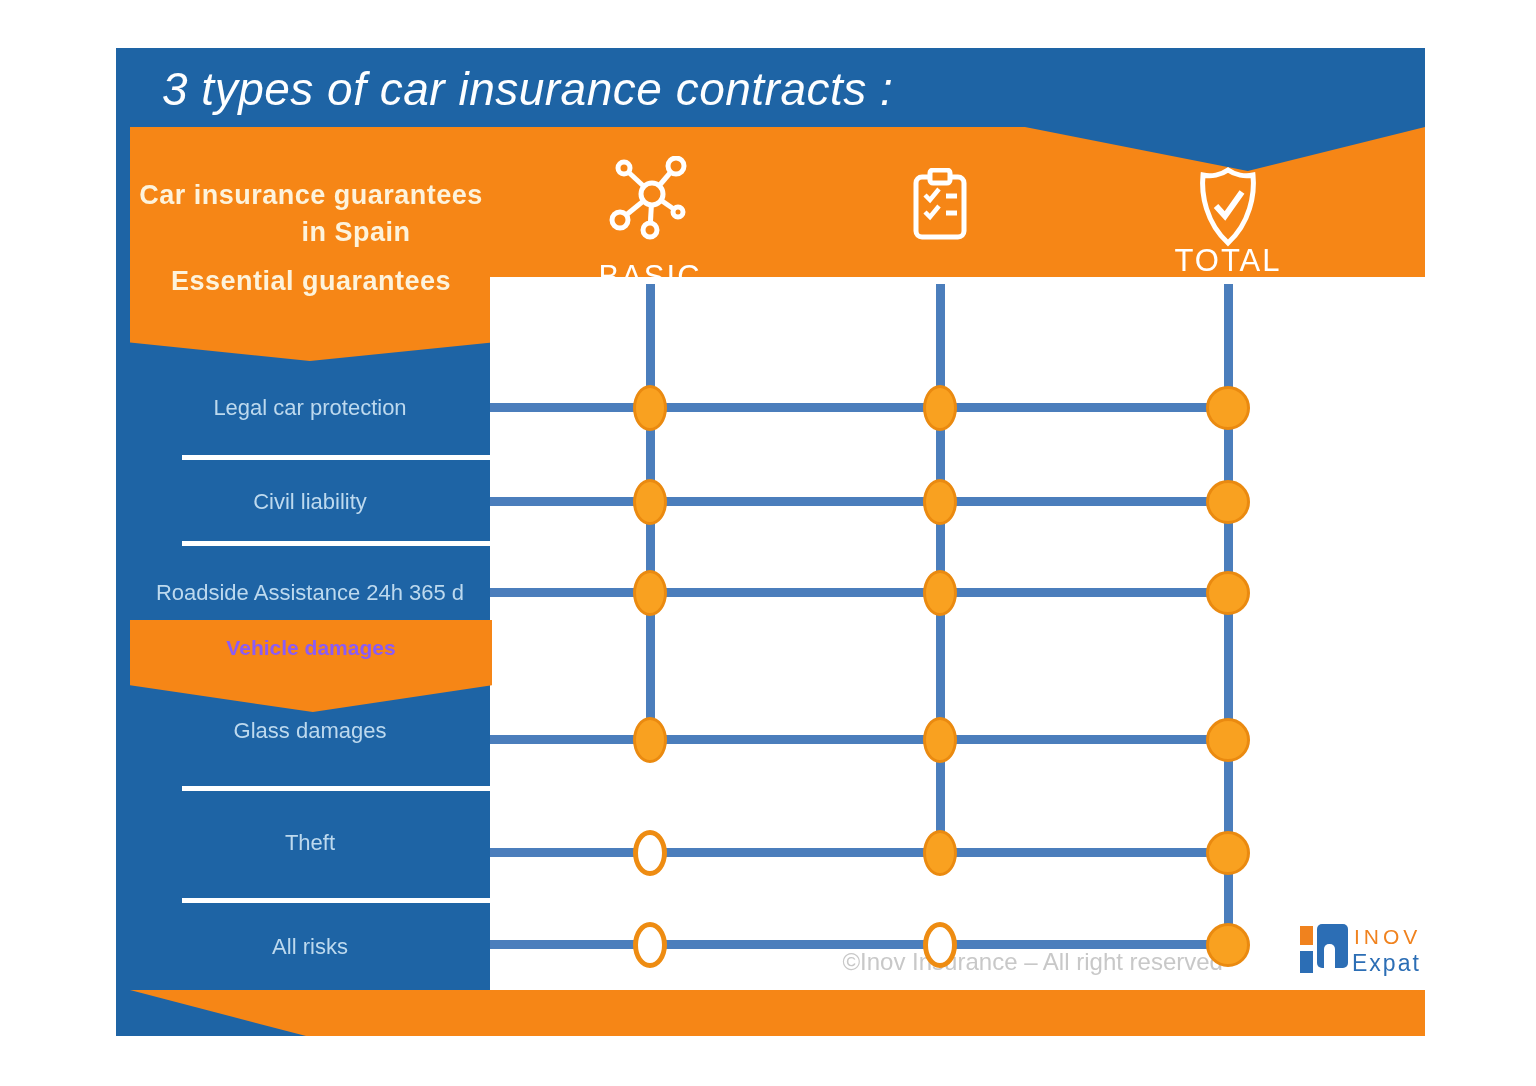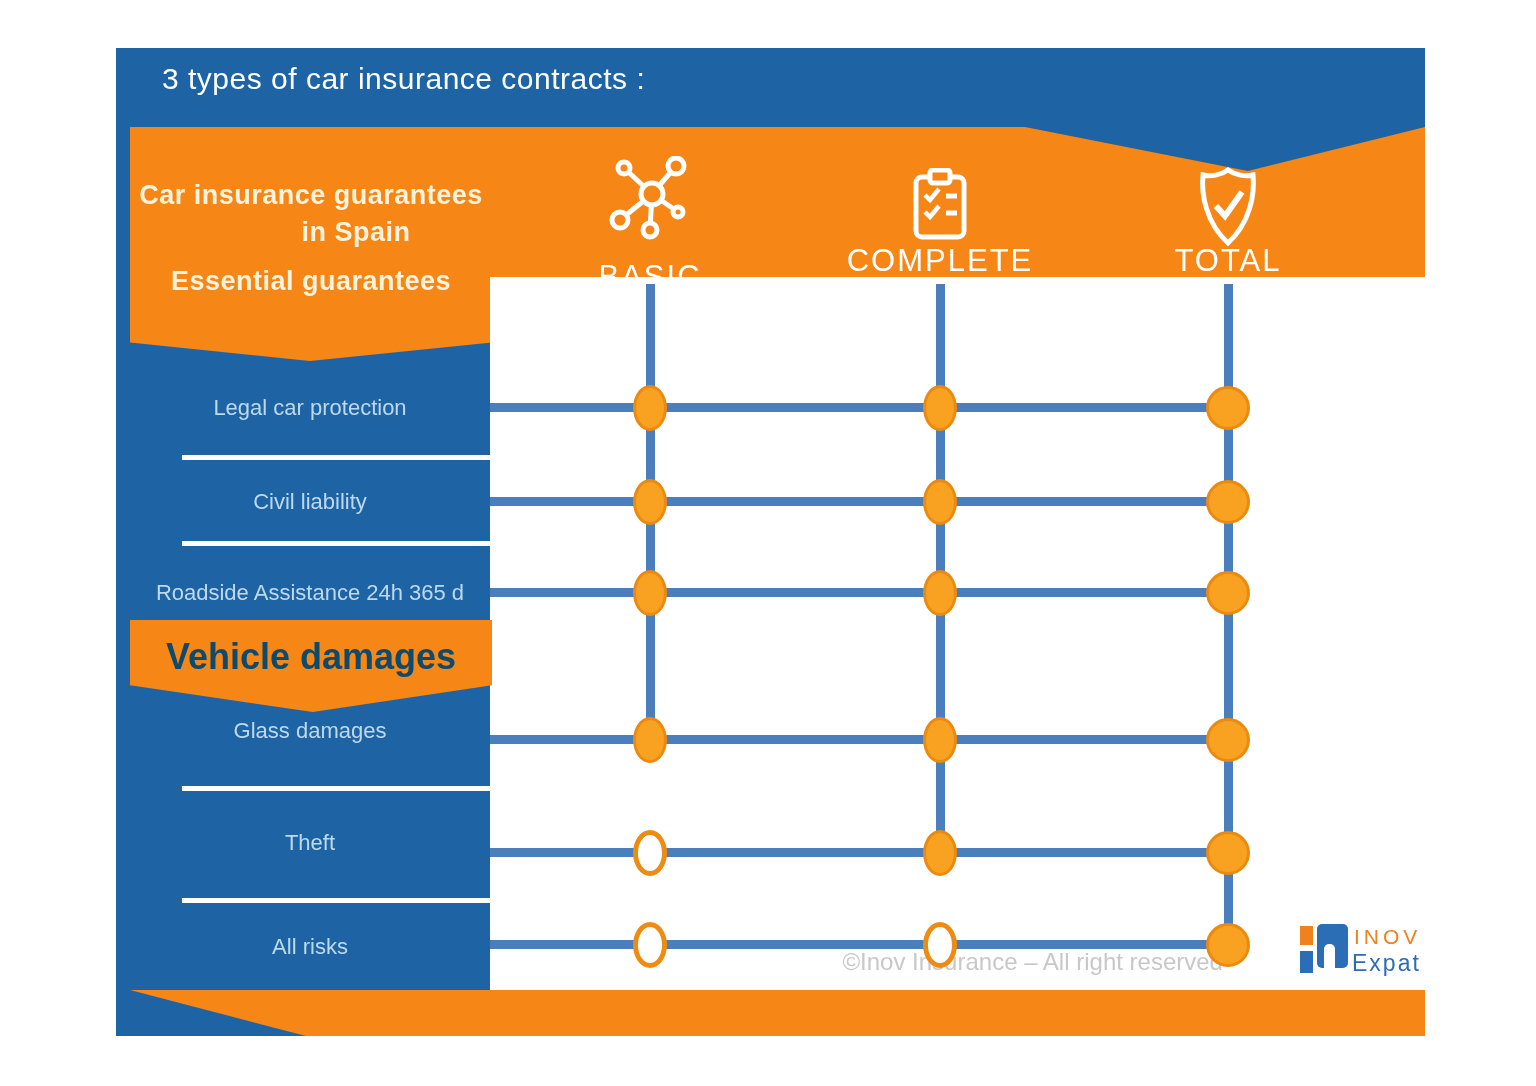--- a/index.html
+++ b/index.html
@@ -3,21 +3,21 @@
 <meta charset="utf-8">
 <style>
   html,body{margin:0;padding:0;background:#ffffff;}
   #stage{
     position:relative;width:1536px;height:1086px;background:#ffffff;overflow:hidden;
     font-family:"Liberation Sans", sans-serif;
   }
   .abs{position:absolute;}
   
   .panel{left:116px;top:48px;width:1309px;height:988px;background:#1e64a5;}
-  .main-title{left:162px;top:62px;width:1100px;color:#fdfeff;font-size:30px;letter-spacing:0.5px;}
+  .main-title{left:162px;top:62px;width:1100px;color:#fdfeff;font-size:46px;letter-spacing:0.5px;font-style:italic;}
   
   .band{left:130px;top:127px;width:1295px;height:150px;background:#f68616;}
   .band-notch{left:1025px;top:127px;width:400px;height:44px;background:#1e64a5;
     clip-path:polygon(0 0,100% 0,55.7% 100%);}
   .left-block{left:130px;top:277px;width:362px;height:84px;background:#f68616;
     clip-path:polygon(0 0,100% 0,100% 78%,49.7% 100%,0 78%);}
   .left-header{left:130px;width:362px;text-align:center;color:#fdf3dc;font-size:27px;font-weight:600;letter-spacing:0.5px;}
   
   .content{left:490px;top:277px;width:935px;height:713px;background:#ffffff;}
   
@@ -28,21 +28,21 @@
   .vline{width:9px;background:#4b7ebc;top:284px;z-index:2;}
   
   .dot{position:absolute;border-radius:50%;box-sizing:border-box;z-index:4;}
   .dot.filled{background:#f9a120;border:3px solid #ea8a10;}
   .dot.open{background:#ffffff;border:5px solid #ee8c12;}
   
   .row-label{left:130px;width:360px;text-align:center;color:#bdd9ee;font-size:22px;z-index:2;}
   .divider{left:182px;width:308px;height:5px;background:#ffffff;z-index:2;}
   .vehicle-band{left:130px;top:620px;width:362px;height:92px;background:#f68616;z-index:2;
     clip-path:polygon(0 0,100% 0,100% 71%,50.5% 100%,0 71%);}
-  .vehicle-label{left:130px;top:636px;width:362px;text-align:center;color:#0c4a6e;font-size:36px;font-weight:700;z-index:3;}
+  .vehicle-label{left:130px;top:636px;width:362px;text-align:center;color:#8b5cf6;font-size:21px;font-weight:700;z-index:3;}
   
   .bottom-bar{left:130px;top:990px;width:1295px;height:46px;background:#f68616;}
   .bottom-wedge{left:130px;top:990px;width:176px;height:46px;background:#1e64a5;
     clip-path:polygon(0 0,100% 100%,0 100%);}
   .watermark{left:790px;top:948px;width:500px;text-align:center;color:#c8c8c8;font-size:24px;z-index:3;}
   
   .logo{left:1300px;top:924px;width:136px;height:58px;background:#ffffff;z-index:5;}
   .logo .m-orange{position:absolute;left:0;top:2px;width:13px;height:19px;background:#f0821e;}
   .logo .m-blue-sm{position:absolute;left:0;top:27px;width:13px;height:22px;background:#2c6eb5;}
   .logo .m-blue-big{position:absolute;left:17px;top:0;width:31px;height:44px;background:#2c6eb5;border-radius:5px;}
@@ -95,21 +95,20 @@
     </svg>
   </div>
   <div class="abs col-icon" style="left:1197px;top:166px;">
     <svg width="62" height="82" viewBox="0 0 62 82" fill="none" stroke="#ffffff" stroke-width="5">
       <path d="M31 4 C38 9 48 11 56 9 C58 28 53 57 31 77 C9 57 4 28 6 9 C14 11 24 9 31 4 Z"></path>
       <polyline points="19,40 28,50 45,26" stroke-width="6"></polyline>
     </svg>
   </div>
 
   <div class="abs col-header" style="left:530px;margin-top:16px;">BASIC</div>
-  <div class="abs col-header" style="left:820px;">COMPLETE</div>
   <div class="abs col-header" style="left:1108px;">TOTAL</div>
 
   <div class="abs vline" style="left:646px;height:456px;"></div>
   <div class="abs vline" style="left:936px;height:569px;"></div>
   <div class="abs vline" style="left:1224px;height:661px;"></div>
 
   <div class="abs hline" style="top:403px;"></div>
   <div class="abs hline" style="top:497px;"></div>
   <div class="abs hline" style="top:588px;"></div>
   <div class="abs hline" style="top:735px;"></div>

